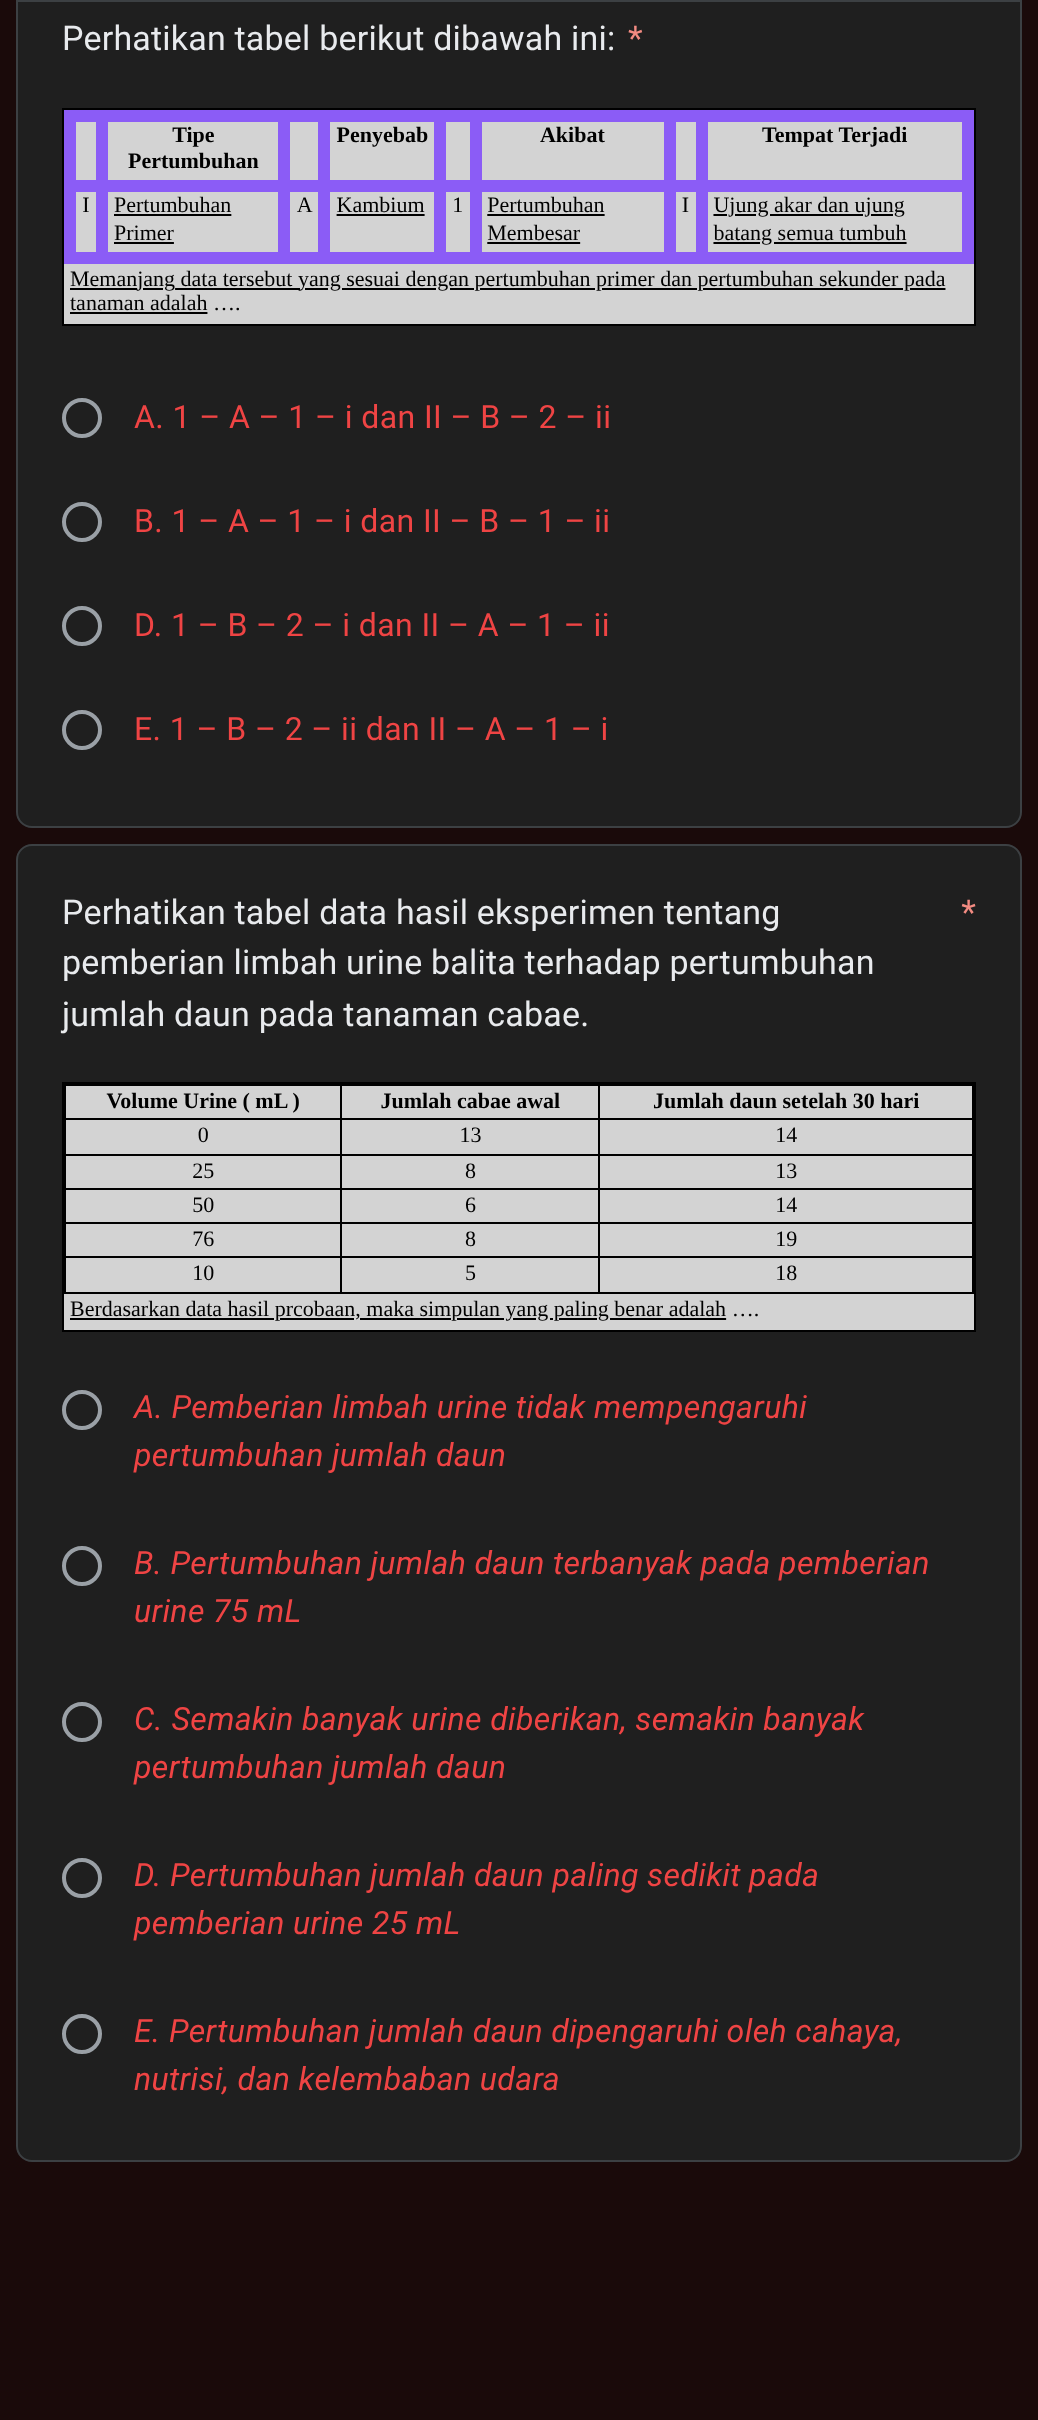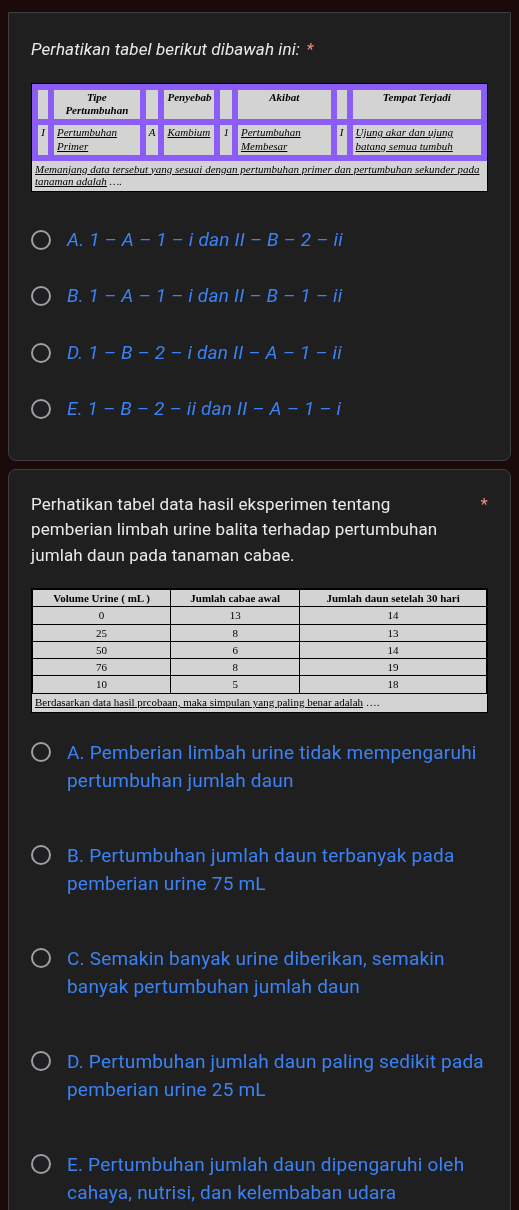--- a/index.html
+++ b/index.html
@@ -60,22 +60,22 @@
   }
   .option.multi { align-items:flex-start; padding-top:6px; padding-bottom:6px;}
   .radio {
     width:20px; height:20px;
     border:2px solid #9aa0a6;
     border-radius:50%;
     flex-shrink:0;
   }
   .option.multi .radio { margin-top:3px; }
   .option-label {
-    font-size:19px;
-    color:#3b82f6;
+    font-size:16px;
+    color:#ef4444;
     line-height:1.5;
     letter-spacing:0.2px;
   }
 
   .t2-table { width:100%; border-collapse:collapse; }
   .t2-table th, .t2-table td {
     border:1px solid #000;
     padding:1px 3px;
     text-align:center;
     font-size:11px;
@@ -83,21 +83,21 @@
   }
   .t2-table th { font-weight:bold; background:#d3d3d3; }
   .t2-caption {
     padding:2px 3px 4px;
     font-size:11px;
   }
 </style>
 </head>
 <body>
 
-<div class="card" style="margin-top:12px; border-top-left-radius:0; border-top-right-radius:0; padding-top:24px;font-style:italic;">
+<div class="card" style="margin-top:0; border-top-left-radius:0; border-top-right-radius:0; padding-top:7px;">
   <div class="question-title">
     <span>Perhatikan tabel berikut dibawah ini:</span>
     <span class="required">*</span>
   </div>
 
   <div class="table-image">
     <table class="t1-table">
       <tbody>
           <tr>
         <th class="t1-num"></th>
@@ -185,21 +185,21 @@
             <td>5</td>
             <td>18</td>
           </tr>
     </tbody>
       </table>
     <div class="t2-caption">
       <span class="t1-link">Berdasarkan</span><span class="t1-link"> data hasil prcobaan, maka simpulan  yang paling benar adalah</span><span> ….</span>
     </div>
   </div>
 
-  <div class="options" style="gap:34px; margin-top:6px;">
+  <div class="options" style="gap:18px; margin-top:6px;font-style:italic;">
     <label class="option multi">
       <span class="radio"></span>
       <span class="option-label">A. Pemberian limbah urine tidak mempengaruhi pertumbuhan jumlah daun</span>
     </label>
     <label class="option multi">
       <span class="radio"></span>
       <span class="option-label">B. Pertumbuhan jumlah daun terbanyak pada pemberian urine 75 mL</span>
     </label>
     <label class="option multi">
       <span class="radio"></span>

